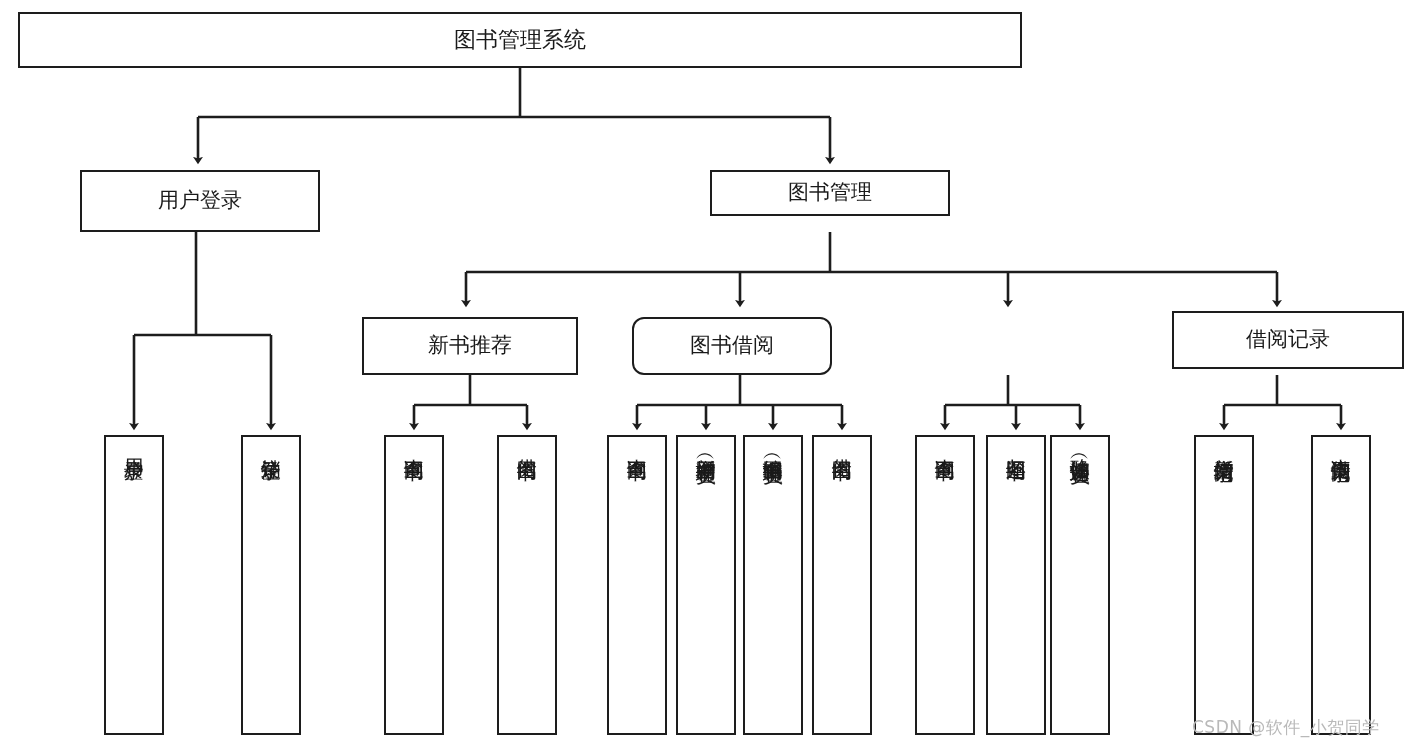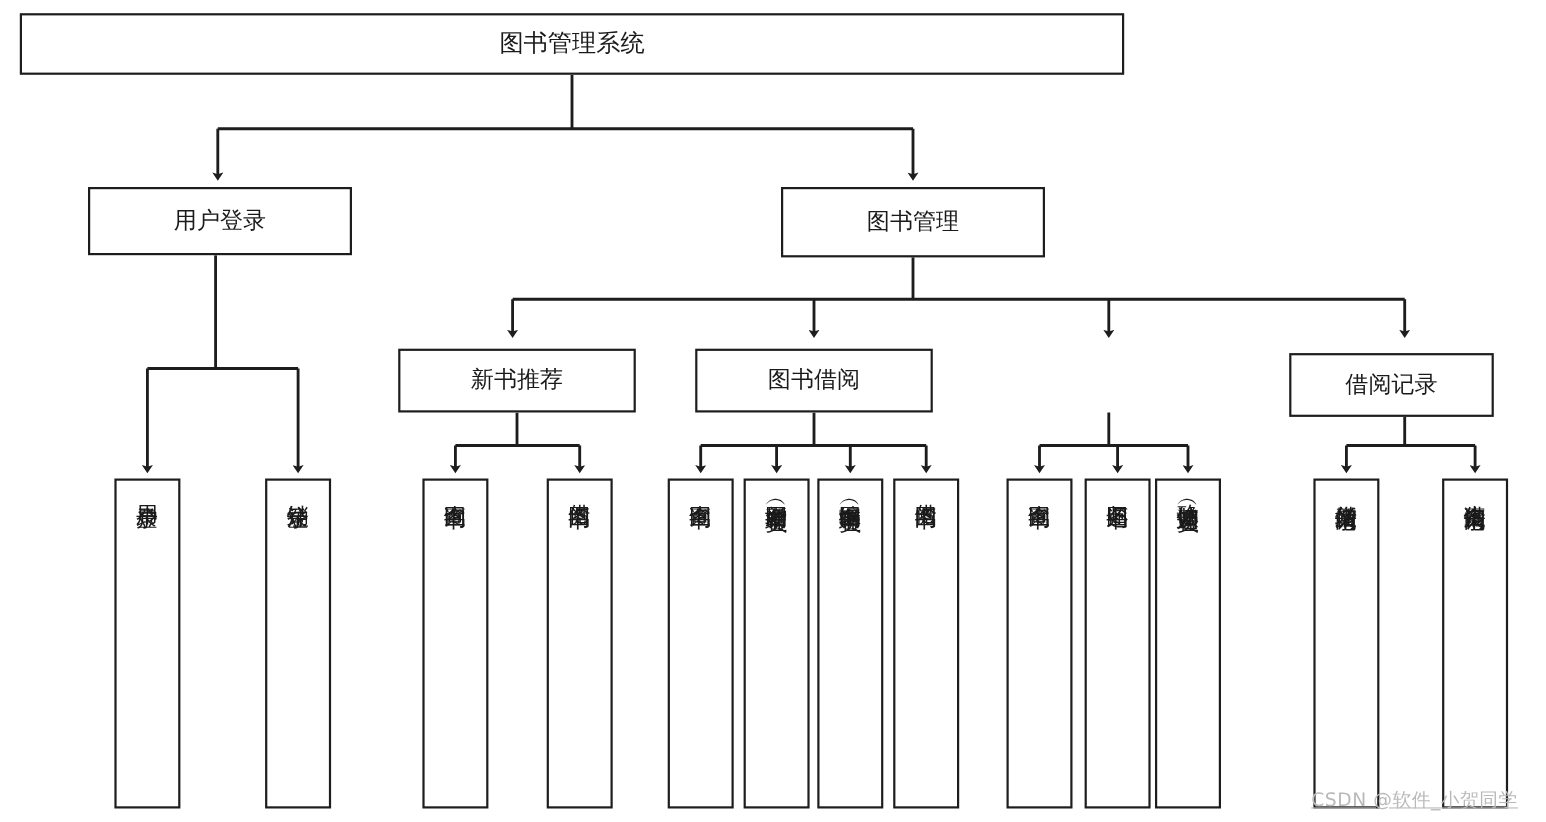--- a/index.html
+++ b/index.html
@@ -125,31 +125,31 @@
     </g>
   </svg>
 
   <div class="node root" style="left:18px; top:12px; width:1004px; height:56px;">
     <span>图书管理系统</span>
   </div>
 
   <div class="node level2" style="left:80px; top:170px; width:240px; height:62px;">
     <span>用户登录</span>
   </div>
-  <div class="node level2" style="left:710px; top:170px; width:240px; height:64px;">
+  <div class="node level2" style="left:710px; top:170px; width:240px; height:46px;">
     <span>图书管理</span>
   </div>
 
   <div class="node level3" style="left:362px; top:317px; width:216px; height:58px;">
     <span>新书推荐</span>
   </div>
-  <div class="node level3" style="left:632px; top:317px; width:216px; height:58px;">
+  <div class="node level3" style="left:632px; top:317px; width:200px; height:58px;border-radius:12px;">
     <span>图书借阅</span>
   </div>
-  <div class="node level3" style="left:1172px; top:321px; width:186px; height:58px;">
+  <div class="node level3" style="left:1172px; top:311px; width:232px; height:58px;">
     <span>借阅记录</span>
   </div>
 
   <div class="node leaf" style="left:104px; top:435px; width:60px; height:300px;">
     <span>用户登录</span>
   </div>
   <div class="node leaf" style="left:241px; top:435px; width:60px; height:300px;">
     <span>注销登录</span>
   </div>
 
@@ -183,15 +183,15 @@
     <span>确认归还（管理员）</span>
   </div>
 
   <div class="node leaf" style="left:1194px; top:435px; width:60px; height:300px;">
     <span>新增借阅记录</span>
   </div>
   <div class="node leaf" style="left:1311px; top:435px; width:60px; height:300px;">
     <span>查询借阅记录</span>
   </div>
 
-  <div class="watermark" style="left:1192px; top:716px;text-decoration:underline;">CSDN @软件_小贺同学</div>
+  <div class="watermark" style="left:1192px; top:716px;">CSDN @软件_小贺同学</div>
 
 </div>
 
 </body></html>

